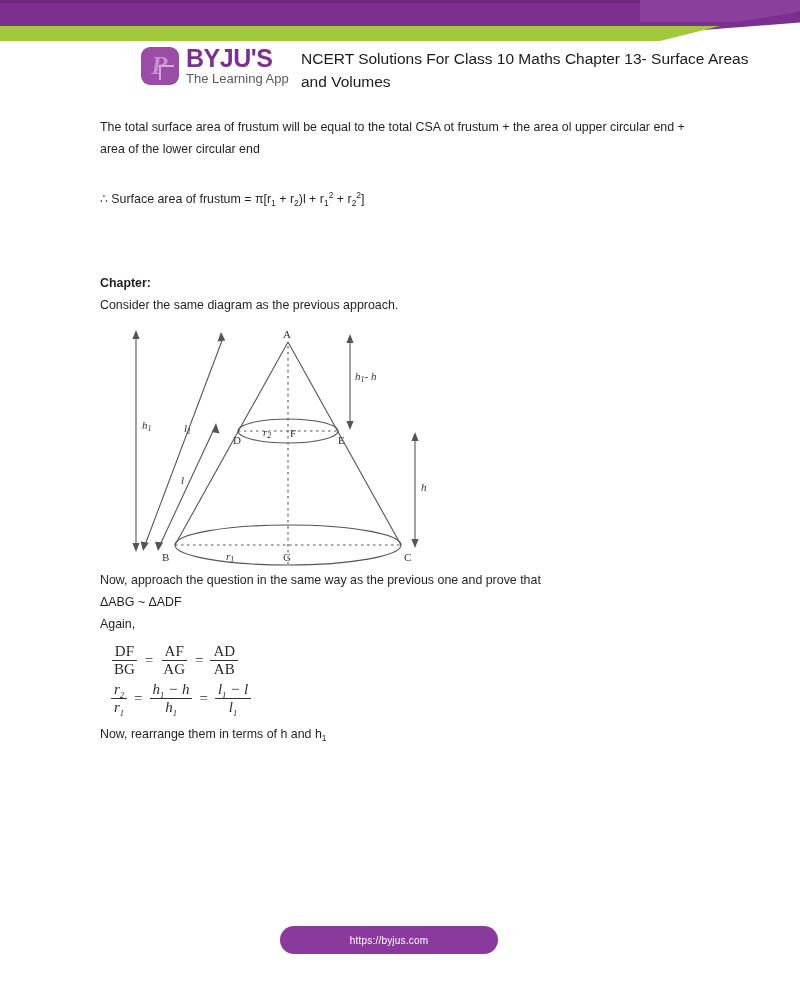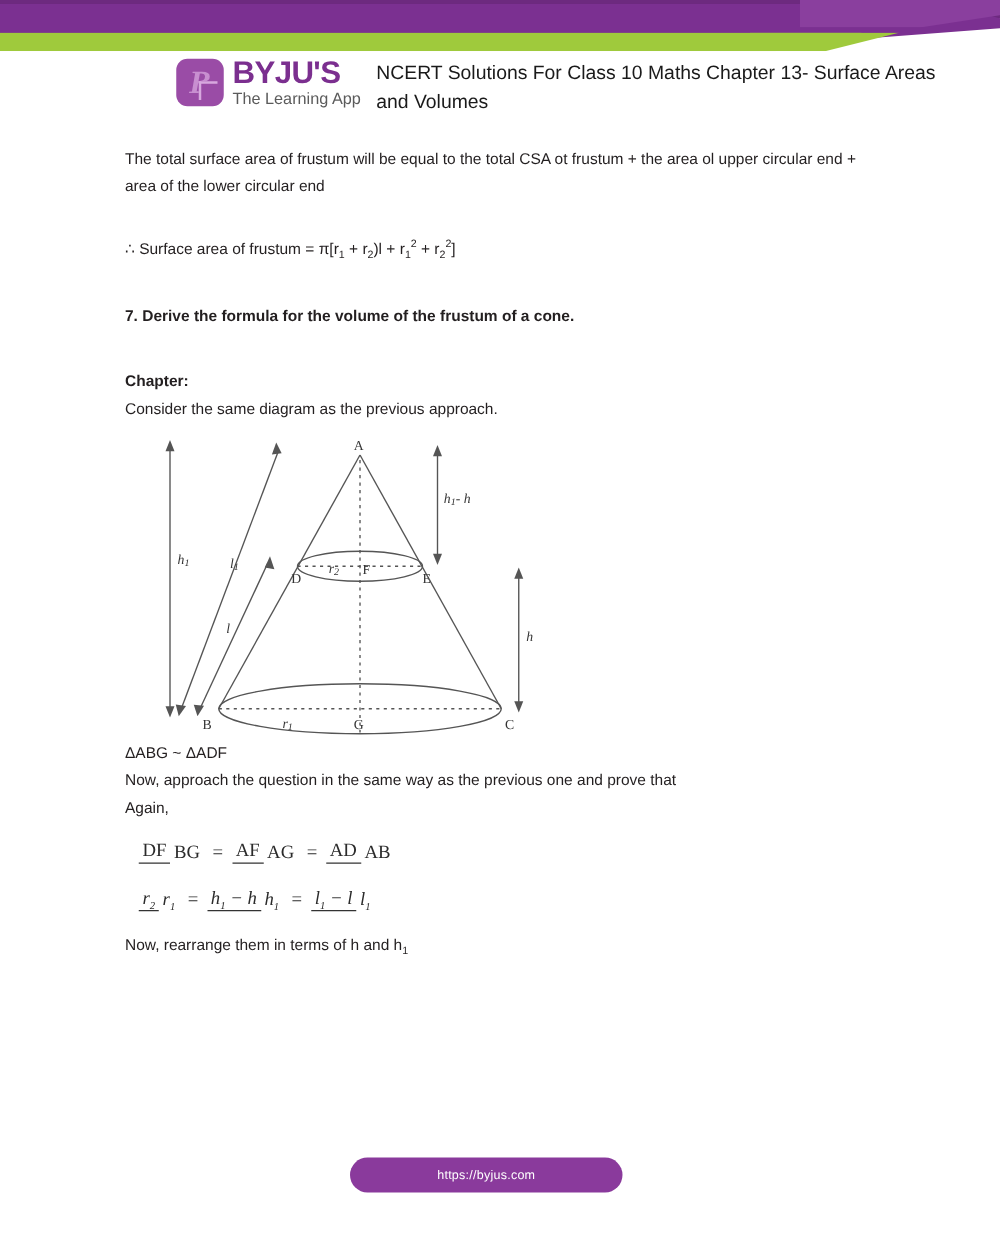--- a/index.html
+++ b/index.html
@@ -171,20 +171,21 @@
     font-family: "Liberation Serif", serif;
     color: #2b2b2b;
   }
   .frac-row {
     display: flex;
     align-items: center;
     height: 38px;
   }
   .frac {
     display: inline-flex;
+    flex-direction: column;
     align-items: center;
     justify-content: flex-start;
     margin: 0 3px;
   }
   .frac .num {
     border-bottom: 1.3px solid #333;
     padding: 0 3px 1px 3px;
     line-height: 15px;
   }
   .frac .den {
@@ -249,21 +250,20 @@
   <div class="gap-18"></div>
 
 
   <div class="gap-10"></div>
 
   <p class="para">∴ Surface area of frustum = π[r<sub>1</sub> + r<sub>2</sub>)l + r<sub>1</sub><sup>2</sup> + r<sub>2</sub><sup>2</sup>]</p>
 
   <div class="gap-20"></div>
   <div class="gap-12"></div>
 
-  <p class="para bold">7. Derive the formula for the volume of the frustum of a cone.</p>
 
   <div class="gap-20"></div>
   <div class="gap-10"></div>
 
   <p class="para bold">Chapter:</p>
   <p class="para">Consider the same diagram as the previous approach.</p>
 
   <div id="diagram-wrap">
     <svg id="diagram-svg" width="330" height="245" viewBox="0 0 330 245">
       <g stroke="#555555" fill="none" stroke-width="1.1">
@@ -316,22 +316,22 @@
         <text x="66" y="108">l<tspan font-size="8" dy="2">1</tspan></text>
         <text x="63" y="160">l</text>
         <text x="237" y="56">h<tspan font-size="8" dy="2">1</tspan><tspan font-size="11" dy="-2">- h</tspan></text>
         <text x="303" y="167">h</text>
         <text x="145" y="112">r<tspan font-size="8" dy="2">2</tspan></text>
         <text x="108" y="236">r<tspan font-size="8" dy="2">1</tspan></text>
       </g>
     </svg>
   </div>
 
+  <p class="para">Now, approach the question in the same way as the previous one and prove that</p>
   <p class="para">ΔABG ~ ΔADF</p>
-  <p class="para">Now, approach the question in the same way as the previous one and prove that</p>
   <p class="para">Again,</p>
 
   <div id="fractions">
     <div class="frac-row r1">
       <span class="frac">
         <span class="num">DF</span>
         <span class="den">BG</span>
       </span>
       <span class="eq">=</span>
       <span class="frac">

